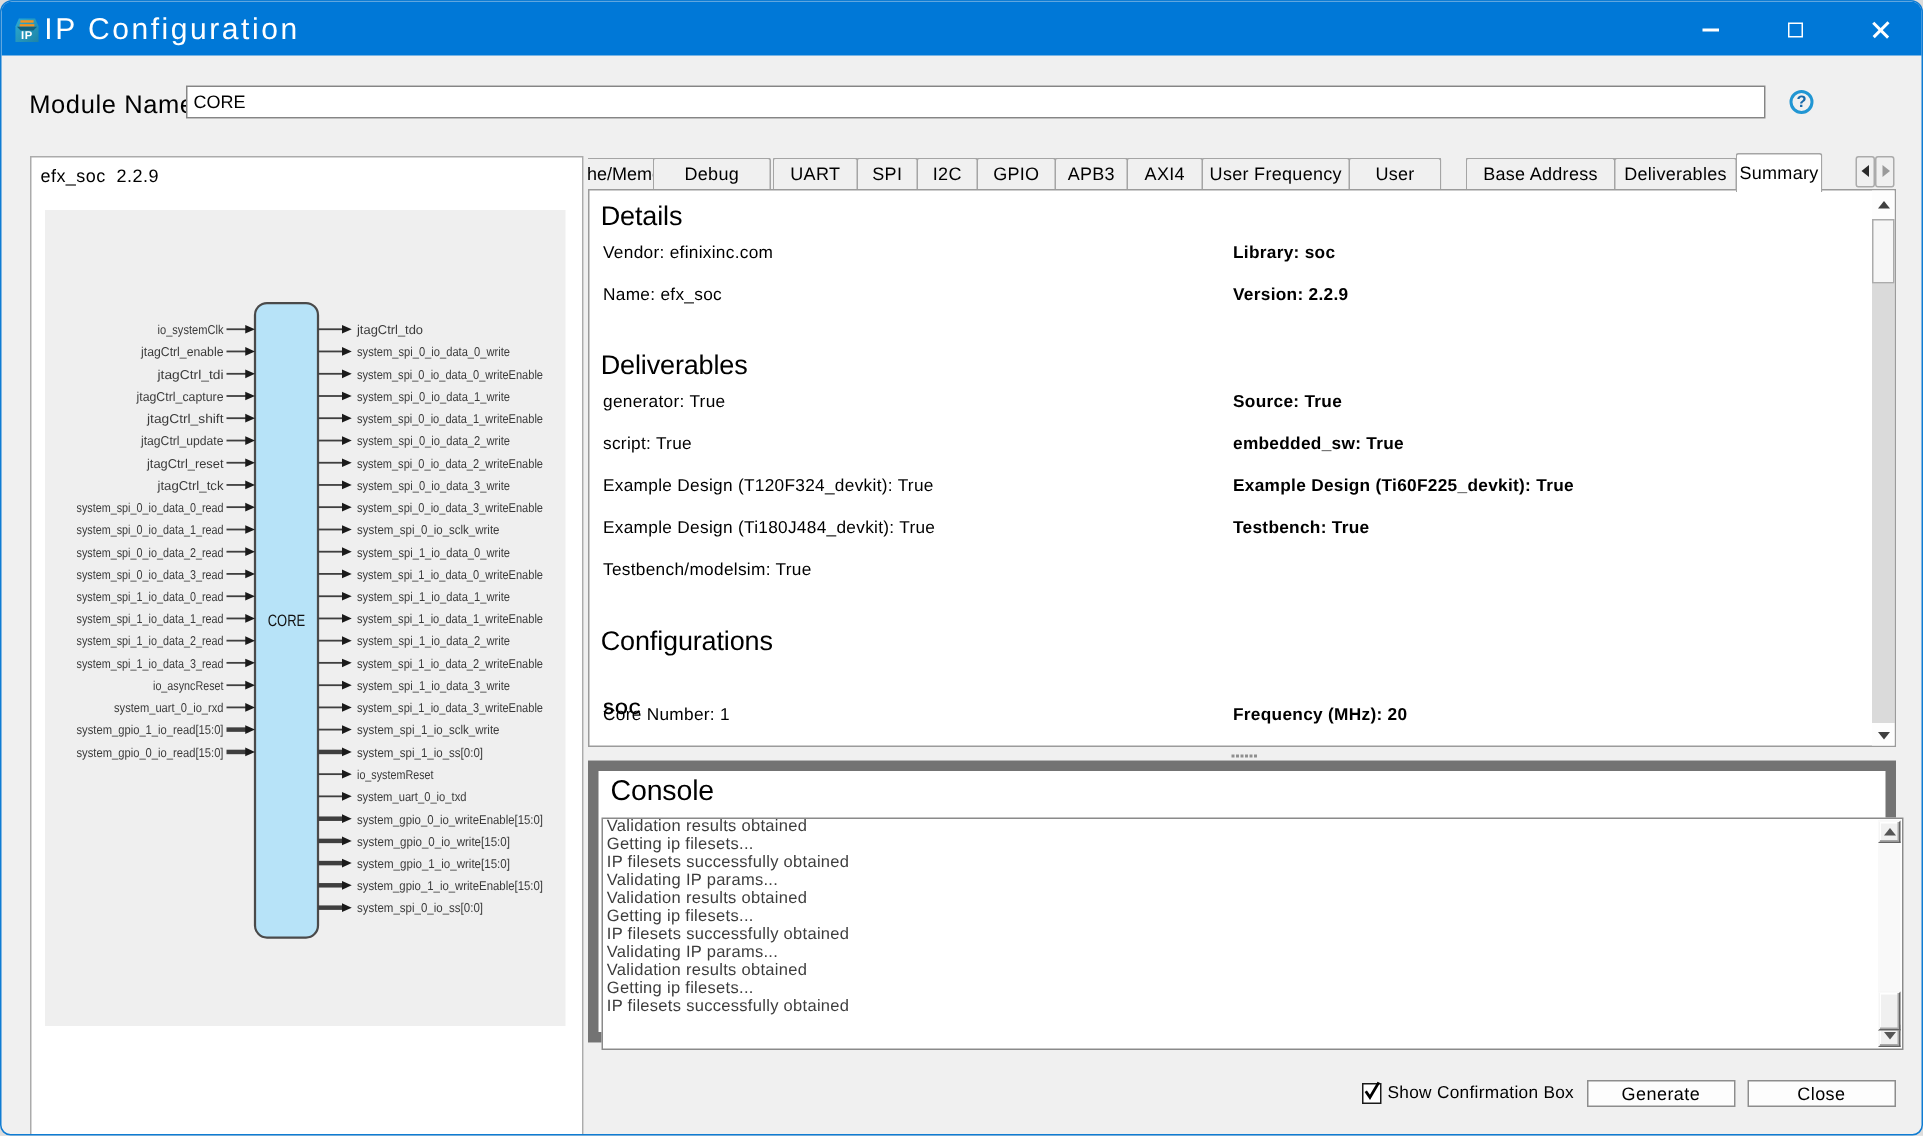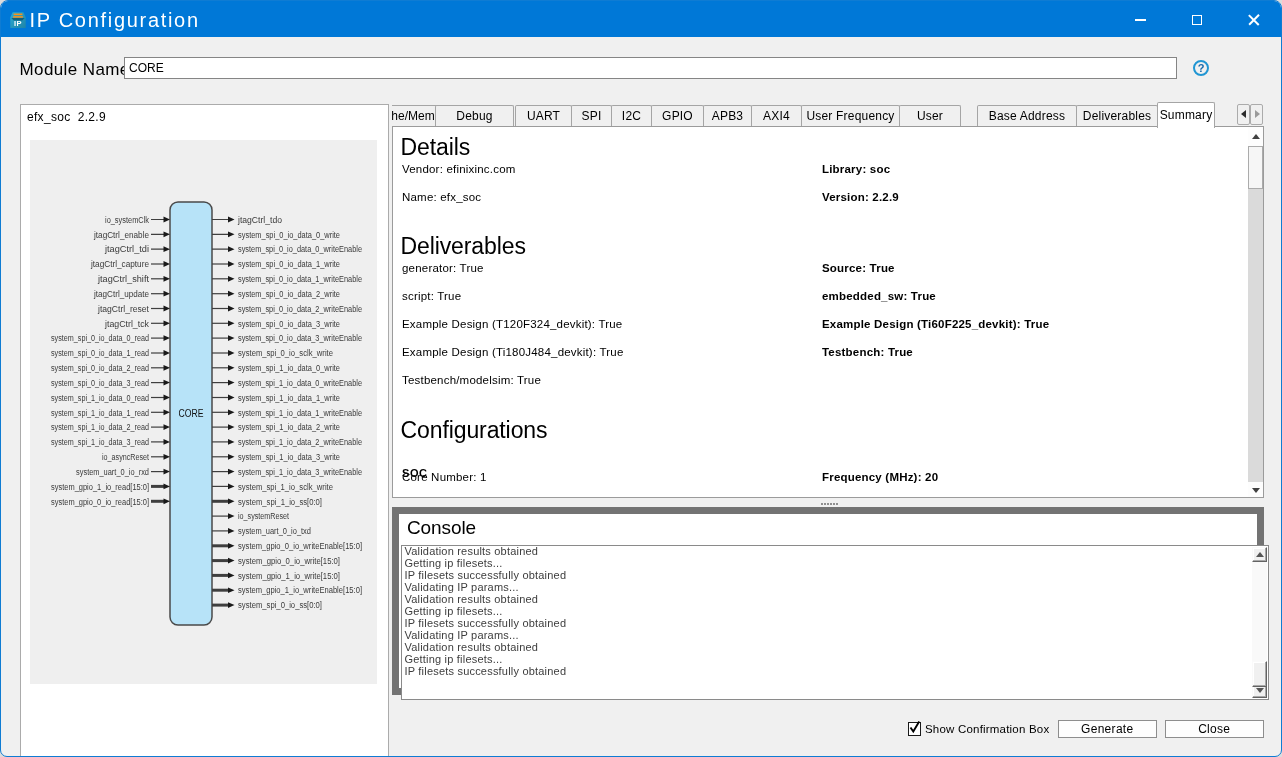--- a/index.html
+++ b/index.html
@@ -20,21 +20,21 @@
 #lheader { left:6px; top:4.5px; font-size:12px; color:#000; letter-spacing:0.3px; }
 #lcanvas { left:9px; top:35px; width:347px; height:544px; background:#efefef; }
 
 .tab { position:absolute; top:104px; height:22px; background:#f0f0f0; border:1px solid #a5a5a5; border-bottom:none; border-radius:2px 2px 0 0; font-size:12px; text-align:center; color:#000; line-height:21px; letter-spacing:0.2px; }
 .tab.active { top:101px; height:26px; background:#fff; z-index:5; line-height:24px; }
 #tabclip { left:391px; top:100px; width:90px; height:27px; overflow:hidden; }
 .arrowbtn { position:absolute; top:103px; width:13px; height:21px; background:#f0f0f0; border:1px solid #ababab; border-radius:2px; }
 .tri { position:absolute; width:0; height:0; }
 
 #content { left:391px; top:125px; width:872px; height:372px; background:#fff; border:1px solid #9b9b9b; }
-.h1 { position:absolute; left:7.5px; font-size:23px; color:#000; letter-spacing:-0.1px; }
+.h1 { position:absolute; left:7.5px; font-size:18px; color:#000; letter-spacing:-0.1px; }
 .row { position:absolute; font-size:11.5px; color:#000; letter-spacing:0.2px; }
 .c1 { left:9px; }
 .c2 { left:429px;font-weight:bold; }
 #soc { left:9px; top:319.5px; font-size:11px; font-weight:bold; letter-spacing:0.6px; text-underline-offset:2px;margin-top:20px; }
 
 #csb { left:855px; top:1px; width:15px; height:369px; background:#dadada; }
 .sbtn { position:absolute; left:0; width:15px; background:#fdfdfd; }
 
 .dot { position:absolute; width:2px; height:2px; background:#8f8f8f; top:502px; }
 

